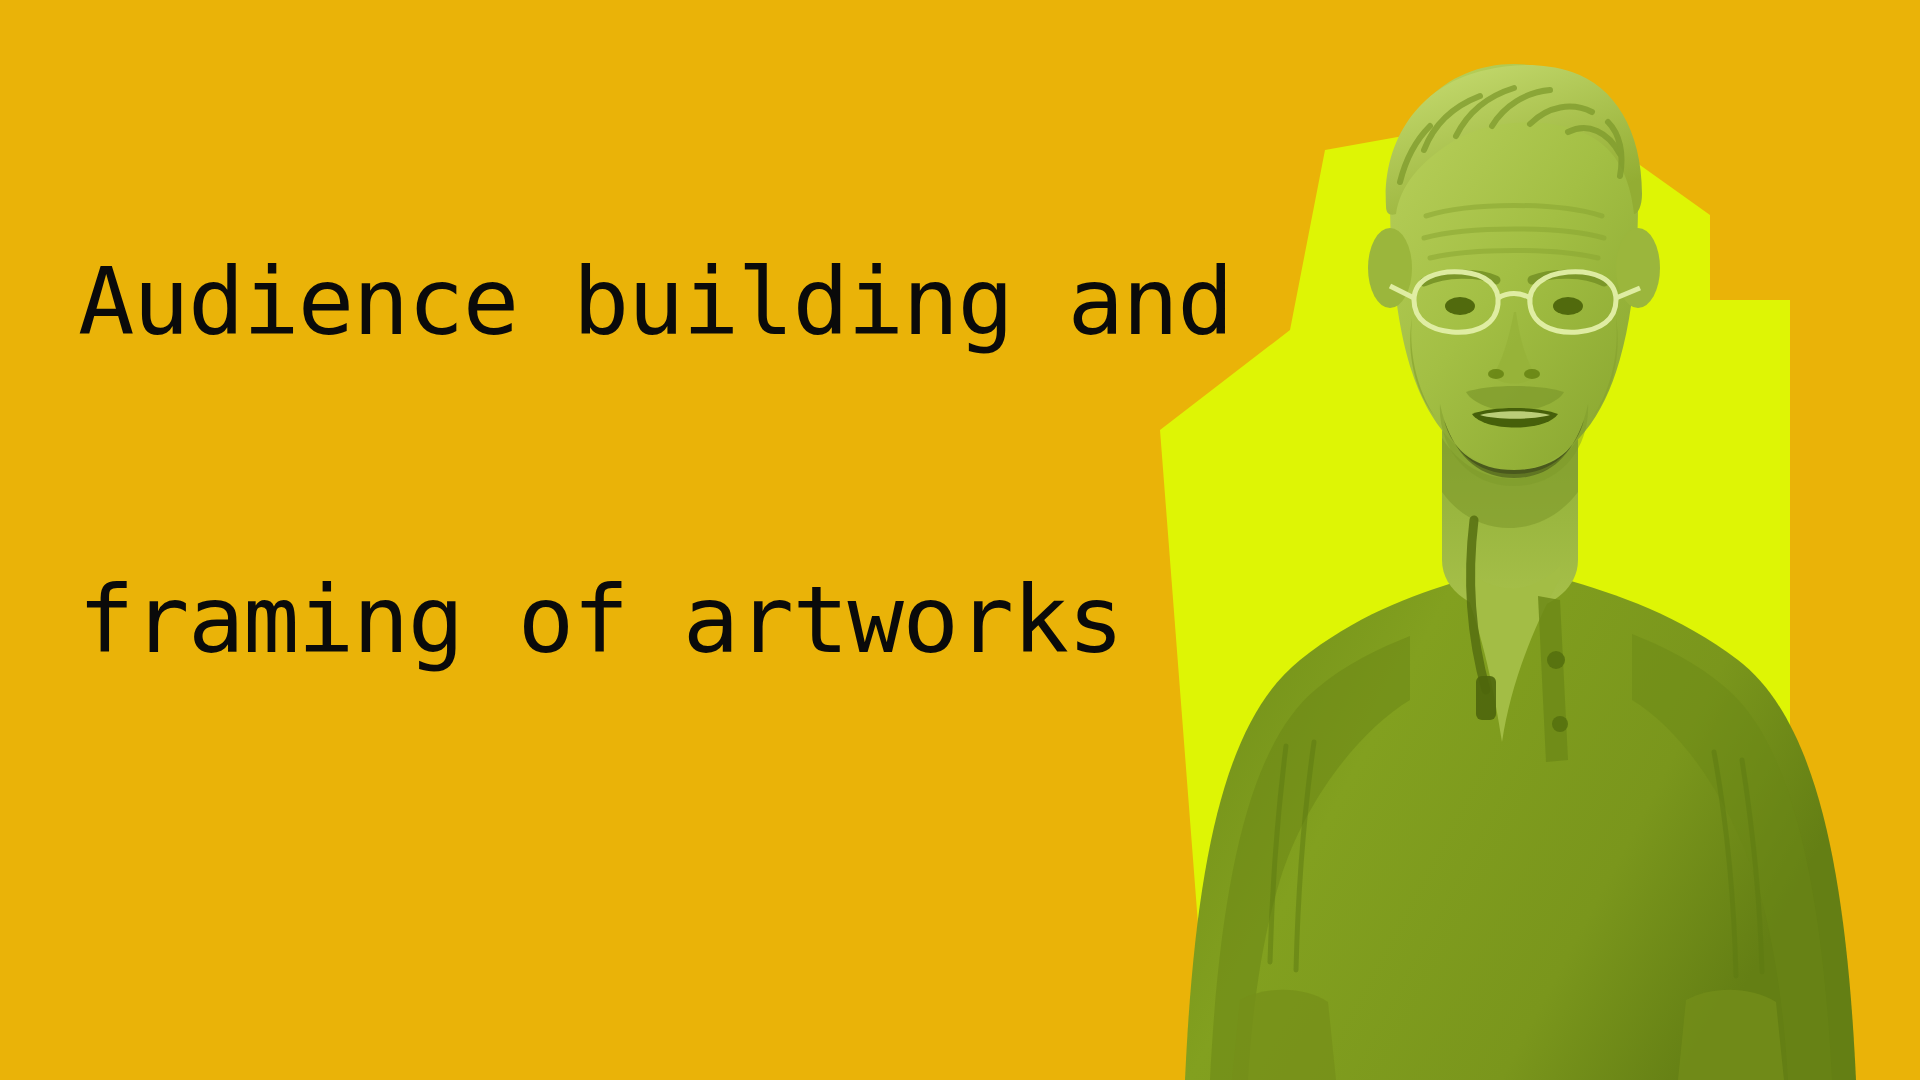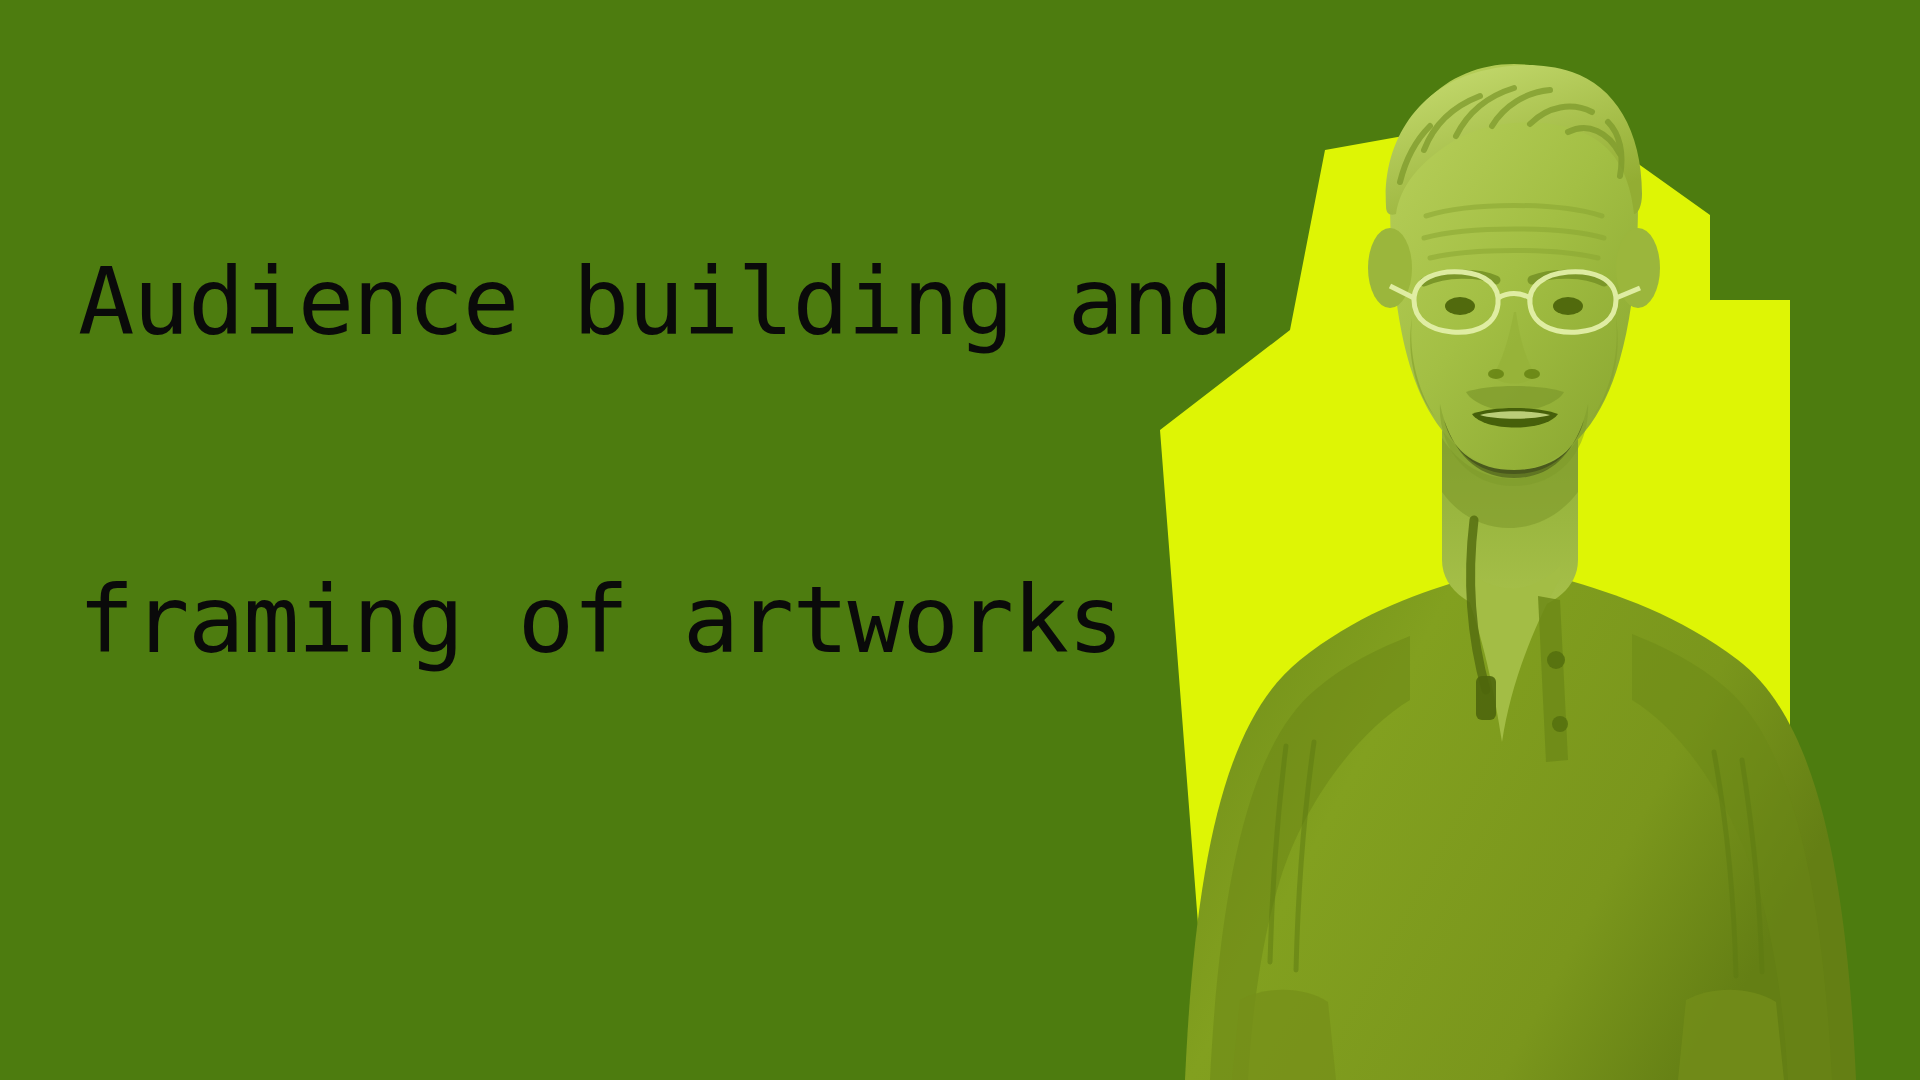--- a/index.html
+++ b/index.html
@@ -2,21 +2,21 @@
 <html><head>
 <meta charset="utf-8">
 <style>
   html,body{margin:0;padding:0;}
   body{
     width:1920px;height:1080px;overflow:hidden;
     background:#c6d0db;
     font-family:"Liberation Sans","DejaVu Sans",sans-serif;
     position:relative;
   }
-  #stage{position:absolute;inset:0;width:1920px;height:1080px;background:#4d7c0f;}
+  #stage{position:absolute;inset:0;width:1920px;height:1080px;background:#eab308;}
 
   
   .text-block{position:absolute;left:78px;top:38px;width:1180px;}
 
   .title{
     color:#0a0a0a;
     font-family:"DejaVu Sans Mono","Liberation Mono",monospace;
     font-size:92px;
     line-height:106px;
     font-weight:400;

